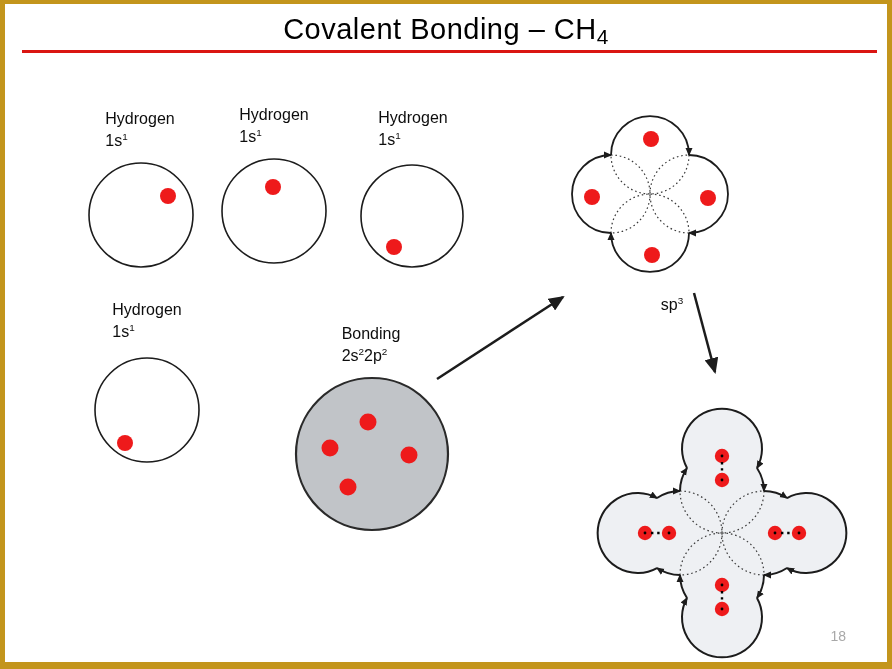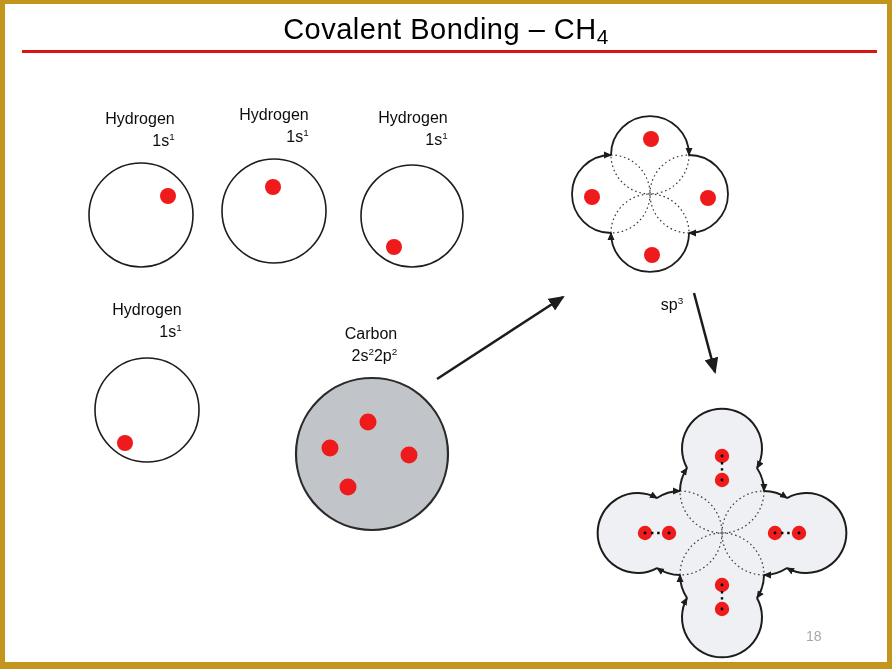--- a/index.html
+++ b/index.html
@@ -19,24 +19,24 @@
   
   .layer{position:absolute; left:-5px; top:-4px; width:892px; height:669px;}
   .title{
     position:absolute; left:0; top:13px; width:892px; text-align:center;
     font-size:29px; line-height:33px; color:#000; letter-spacing:0.5px;
   }
   .title sub{font-size:0.72em; vertical-align:-0.25em;}
   .title-rule{position:absolute; left:22px; top:50px; width:855px; height:3px; background:var(--rule-red);}
   .atom-label{
     position:absolute; transform:translateX(-50%);
-    text-align:right; font-size:16px; line-height:18px; color:#0d0d0d; white-space:nowrap;
+    text-align:left; font-size:16px; line-height:18px; color:#0d0d0d; white-space:nowrap;
   }
   .atom-label sup{font-size:0.62em;}
-  .page-number{position:absolute; left:806px; top:628px; width:40px; text-align:left;
+  .page-number{position:absolute; left:806px; top:628px; width:40px; text-align:right;
     font-size:14px; color:var(--page-num);}
   svg{position:absolute; left:0; top:0;}
   .h-circle{fill:#fff; stroke:var(--ink); stroke-width:1.6;}
   .c-circle{fill:var(--carbon-fill); stroke:#2a2a2a; stroke-width:2.2;}
   .e-dot{fill:var(--electron-red);}
   .orb{fill:none; stroke:var(--ink); stroke-width:1.8;}
   .mol-outline{fill:none; stroke:var(--ink); stroke-width:2;}
   .mol-fill{fill:var(--molecule-fill); stroke:none;}
   .dotline{fill:none; stroke:#3a3a3a; stroke-width:1.2; stroke-dasharray:1.6 2.8;}
   .pair-link{fill:none; stroke:#000; stroke-width:2.4; stroke-dasharray:2.4 3.8;}
@@ -179,20 +179,20 @@
     </div>
     <div class="atom-label" style="left:413px; top:109px">
       <div>Hydrogen</div>
       <div><span>1s</span><sup>1</sup></div>
     </div>
     <div class="atom-label" style="left:147px; top:301px">
       <div>Hydrogen</div>
       <div><span>1s</span><sup>1</sup></div>
     </div>
     <div class="atom-label" style="left:371px; top:325px">
-      <div>Carbon</div>
+      <div>Bonding</div>
       <div><span>2s</span><sup>2</sup><span>2p</span><sup>2</sup></div>
     </div>
     <div class="atom-label" style="left:672px; top:292px"><span>sp</span><sup>3</sup></div>
 
     <div class="page-number">18</div>
   </div>
 </div>
 
 </body></html>

